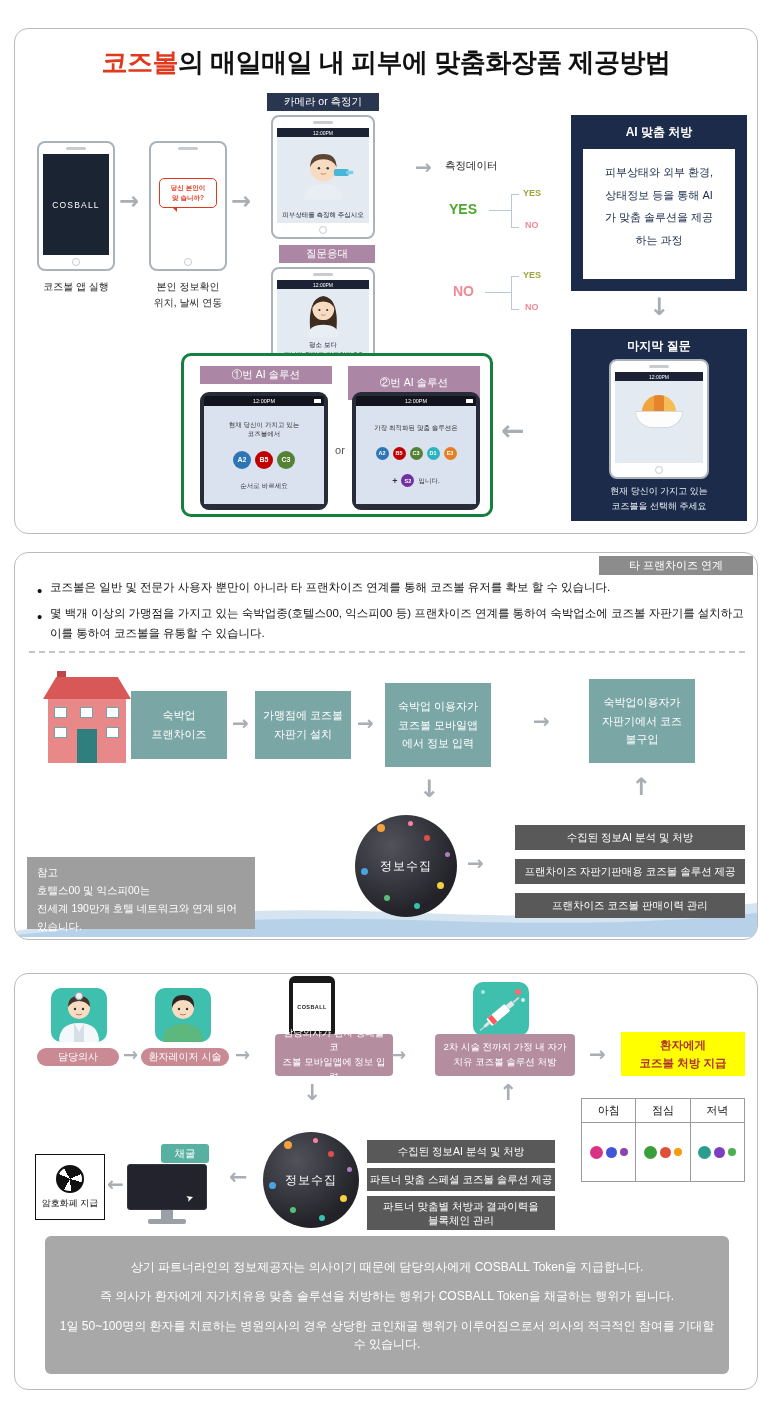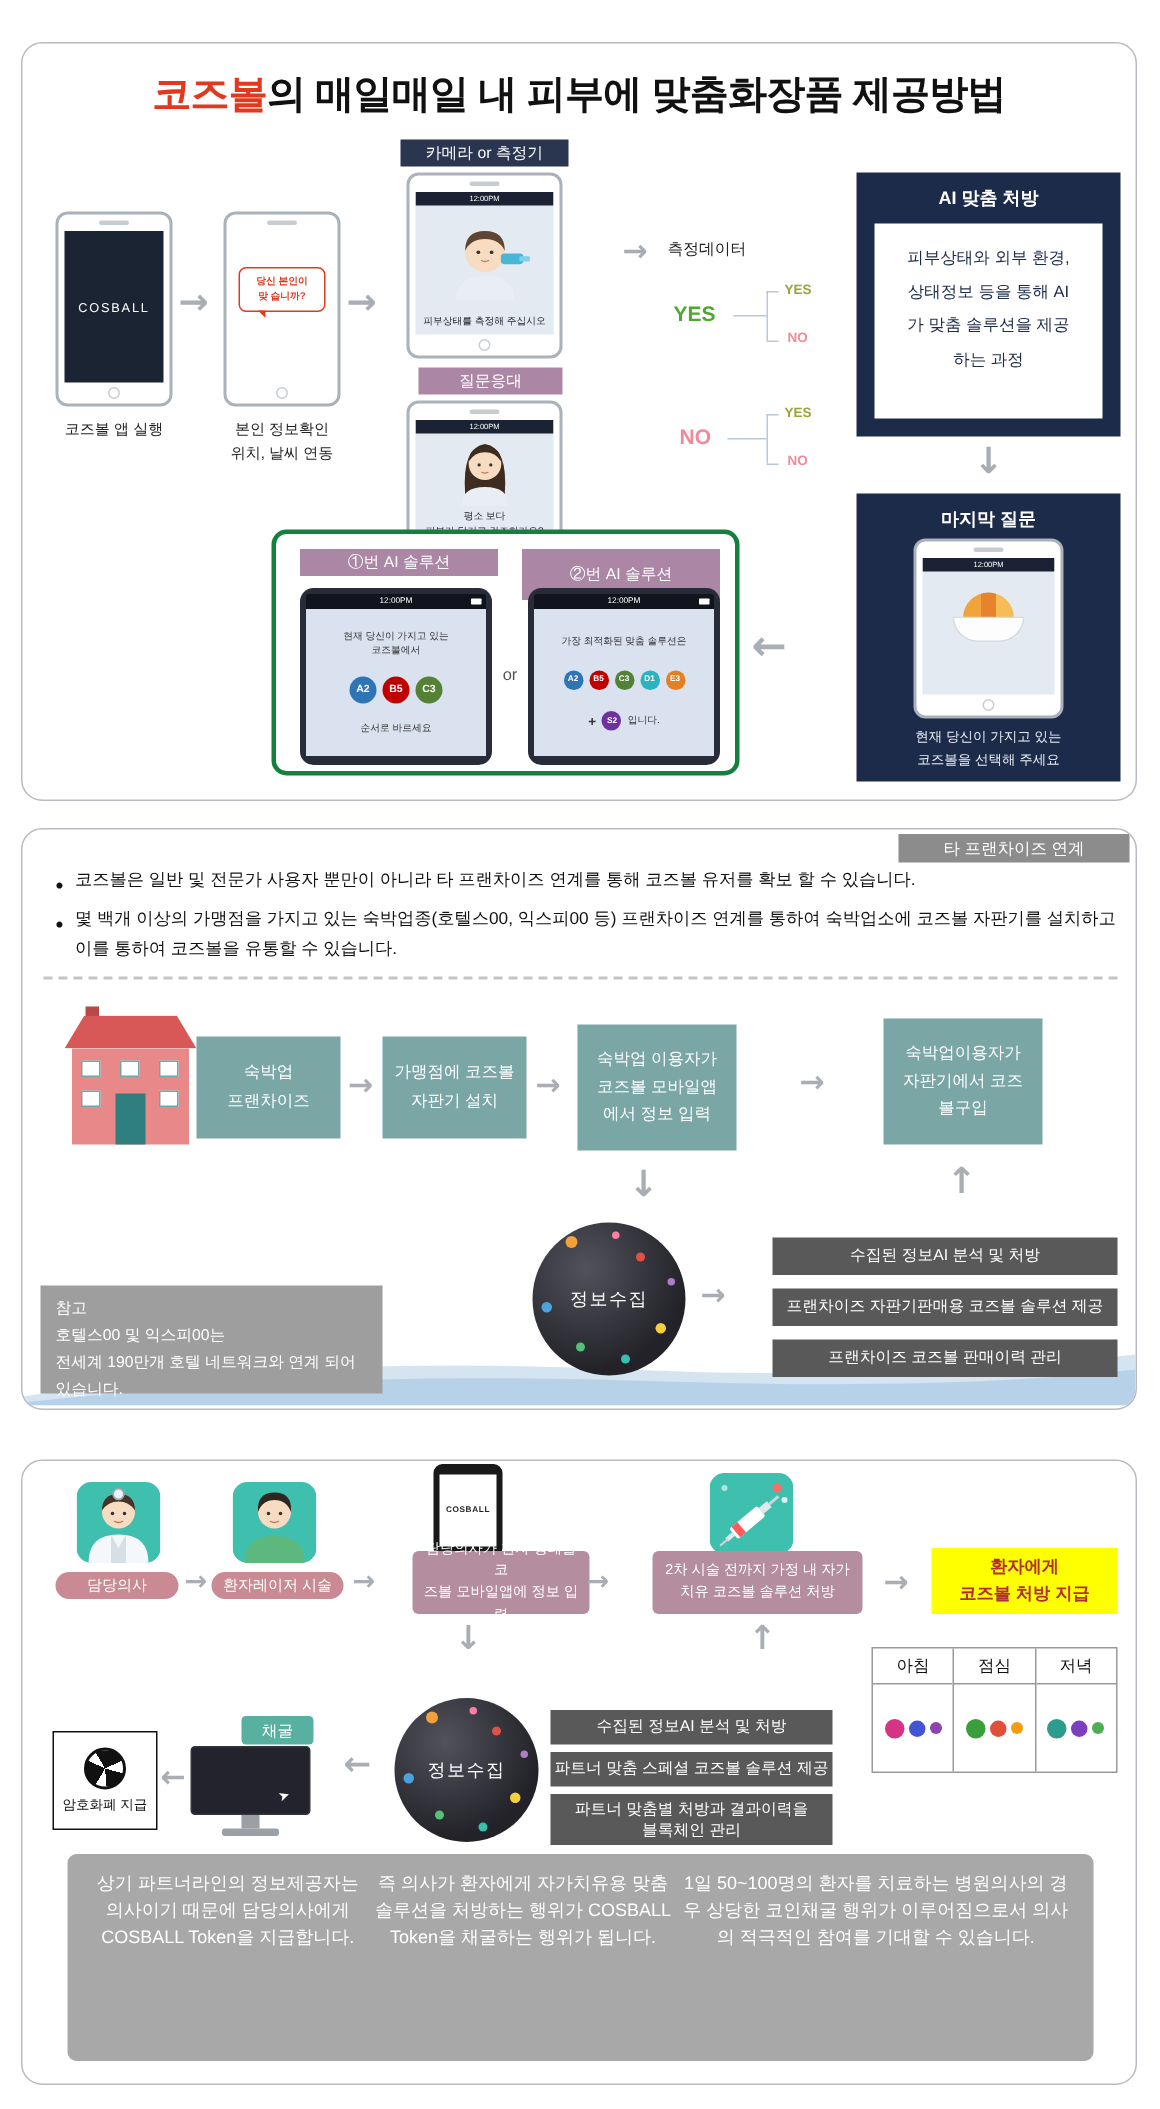--- a/index.html
+++ b/index.html
@@ -108,21 +108,21 @@
   .sched-cell .sdot:nth-child(3){ width:8px; height:8px; }
   .mine-tag { position:absolute; background:#57b0a0; color:#fff; font-size:10.5px; display:flex; align-items:center; justify-content:center; border-radius:3px; z-index:3; }
   .monitor { position:absolute; }
   .mscreen { width:80px; height:46px; background:#23232e; border-radius:3px; position:relative; border:1px solid #35353f; }
   .mcursor { position:absolute; right:12px; bottom:6px; color:#fff; font-size:9px; transform:rotate(-20deg); font-family:"DejaVu Sans", sans-serif; }
   .mstand { width:12px; height:9px; background:#9aa0a6; margin:0 auto; }
   .mbase { width:38px; height:5px; background:#9aa0a6; margin:0 auto; border-radius:2px; }
   .crypto { position:absolute; border:1.5px solid #111; background:#fff; display:flex; flex-direction:column; align-items:center; justify-content:center; gap:4px; }
   .coin { width:28px; height:28px; border-radius:50%; border:2px solid #111; background:conic-gradient(#111 0 65deg, #fff 65deg 105deg, #111 105deg 175deg, #fff 175deg 210deg, #111 210deg 295deg, #fff 295deg 330deg, #111 330deg 360deg); }
   .crypto-label { font-size:9px; font-weight:400; color:#111; }
-  .footer-box { position:absolute; background:#a8a8a8; border-radius:6px; color:#fff; font-size:12px; text-align:center; display:flex; flex-direction:row; justify-content:space-evenly; padding:10px 14px; line-height:1.5; }
+  .footer-box { position:absolute; background:#a8a8a8; border-radius:6px; color:#fff; font-size:12px; text-align:center; display:flex; flex-direction:column; justify-content:space-evenly; padding:10px 14px; line-height:1.5; }
 </style>
 </head>
 <body>
 
 <div class="panel" style="left:14px;top:28px;width:744px;height:506px;">
   <div class="p1-title">
     <span data-bind="panel1.title_brand" style="color: rgb(224, 57, 30);">코즈볼</span><span data-bind="panel1.title_rest">의 매일매일 내 피부에 맞춤화장품 제공방법</span>
   </div>
 
   <div class="wphone" style="left:22px;top:112px;width:78px;height:130px;">

